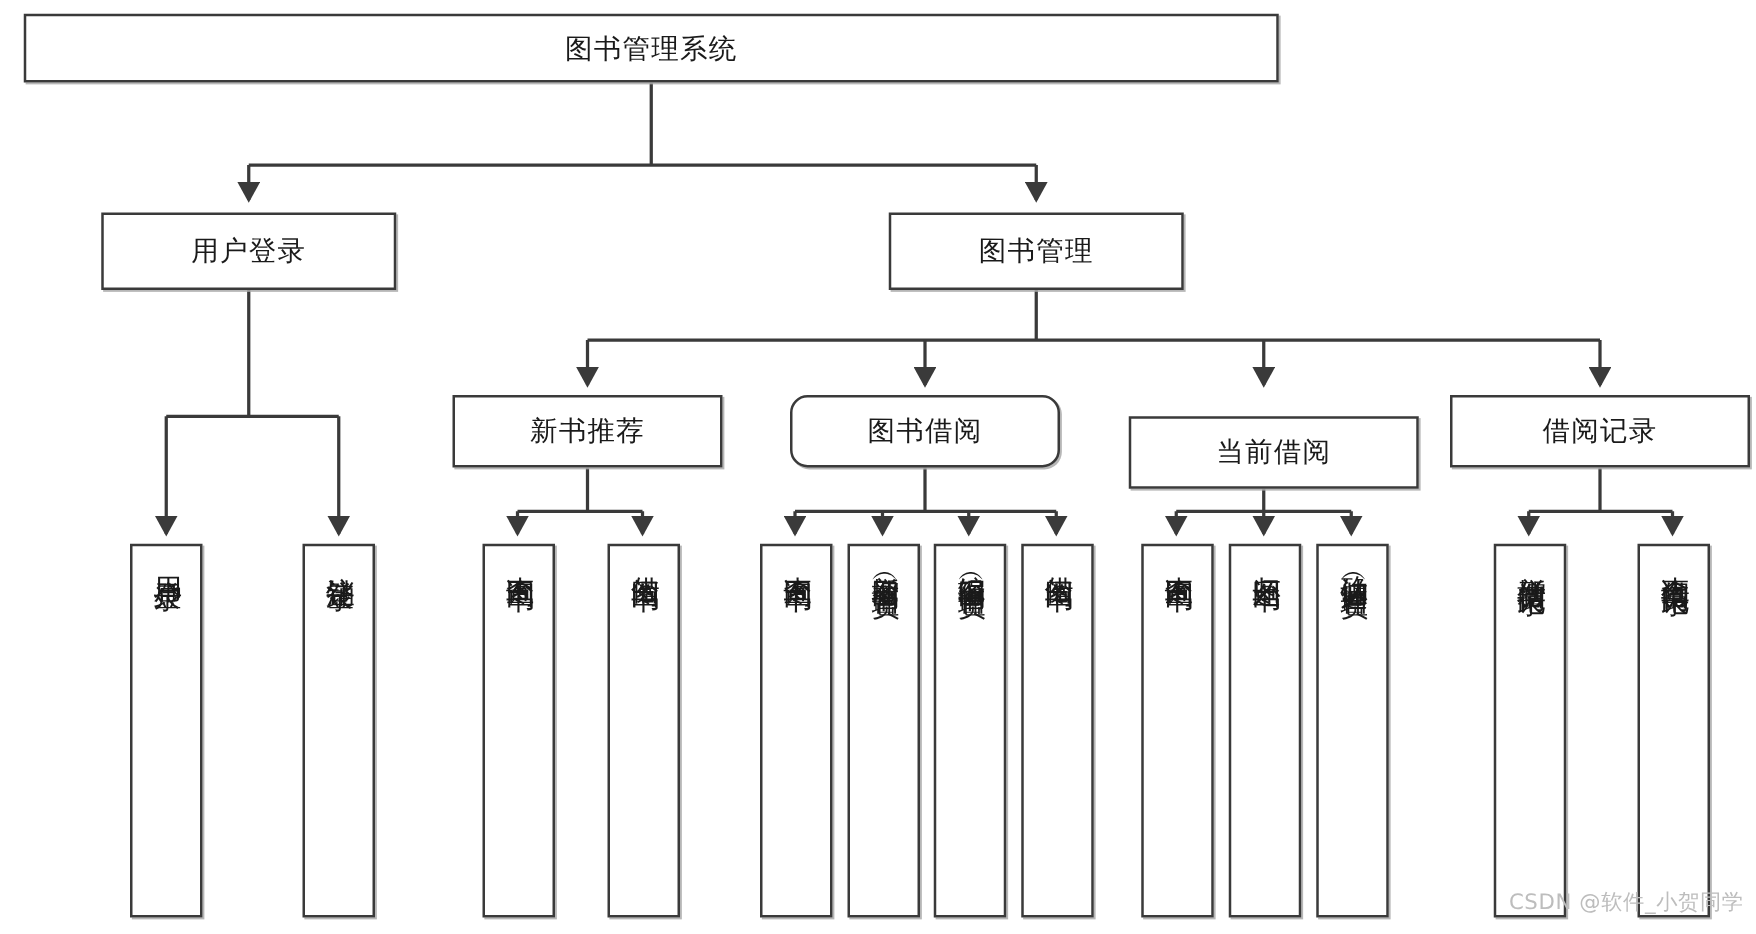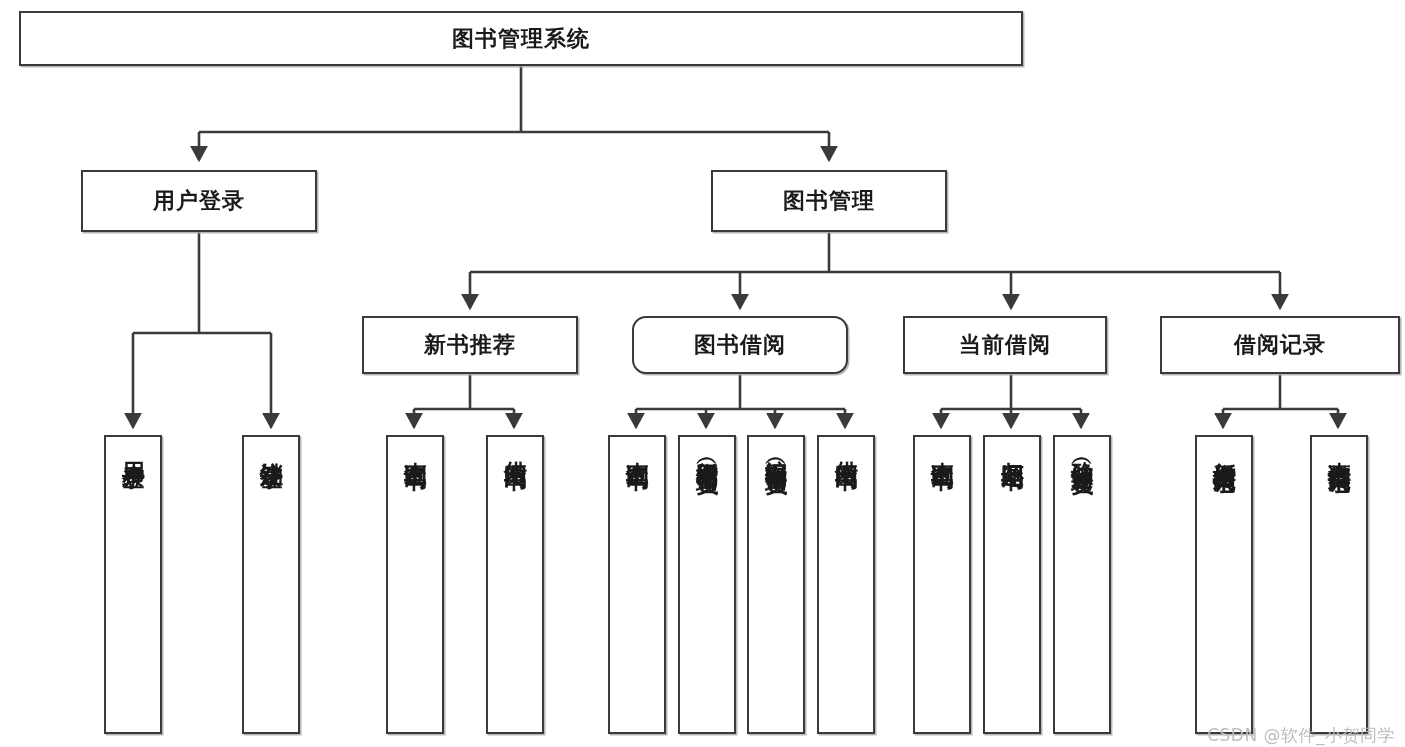--- a/index.html
+++ b/index.html
@@ -14,21 +14,20 @@
   .node{
     position:absolute;
     box-sizing:border-box;
     background:#ffffff;
     border:2.2px solid #3a3a3a;
     box-shadow:1.5px 1.5px 0 0 rgba(170,170,170,0.85);
     display:flex;
     align-items:center;
     justify-content:center;
     color:#1a1a1a;
-    font-weight:bold;
   }
   .node.h{
     font-size:22px;
     letter-spacing:1px;
   }
   .node.v{
     align-items:flex-start;
     justify-content:center;
     padding-top:6px;
   }
@@ -40,21 +39,21 @@
     letter-spacing:2px;
     white-space:nowrap;
     display:block;
   }
   .node.v.tall .vtext{font-size:22px;}
   .vcenter{align-items:center;padding-top:0;}
   svg.lines{position:absolute;left:0;top:0;width:1405px;height:747px;pointer-events:none;}
   .watermark{
     position:absolute;
     right:10px;
-    bottom:0;
+    bottom:14px;
     font-size:17px;
     color:#bdbdbd;
     letter-spacing:0.5px;
     white-space:nowrap;
   }
 </style>
 </head>
 <body>
 
 <div id="canvas">
@@ -119,21 +118,21 @@
   <div class="node h" style="left:711px;top:170px;width:236px;height:62px;justify-content:center;">
     <span>图书管理</span>
   </div>
 
   <div class="node h" style="left:362px;top:316px;width:216px;height:58px;">
     <span>新书推荐</span>
   </div>
   <div class="node h" style="left:632px;top:316px;width:216px;height:58px;border-radius:14px;">
     <span>图书借阅</span>
   </div>
-  <div class="node h" style="left:903px;top:316px;width:204px;height:58px;">
+  <div class="node h" style="left:903px;top:333px;width:232px;height:58px;">
     <span>当前借阅</span>
   </div>
   <div class="node h" style="left:1160px;top:316px;width:240px;height:58px;text-align:right;">
     <span>借阅记录</span>
   </div>
 
   <div class="node v vcenter" style="left:104px;top:435px;width:58px;height:299px;">
     <span class="vtext">用户登录</span>
   </div>
   <div class="node v vcenter" style="left:242px;top:435px;width:58px;height:299px;">

